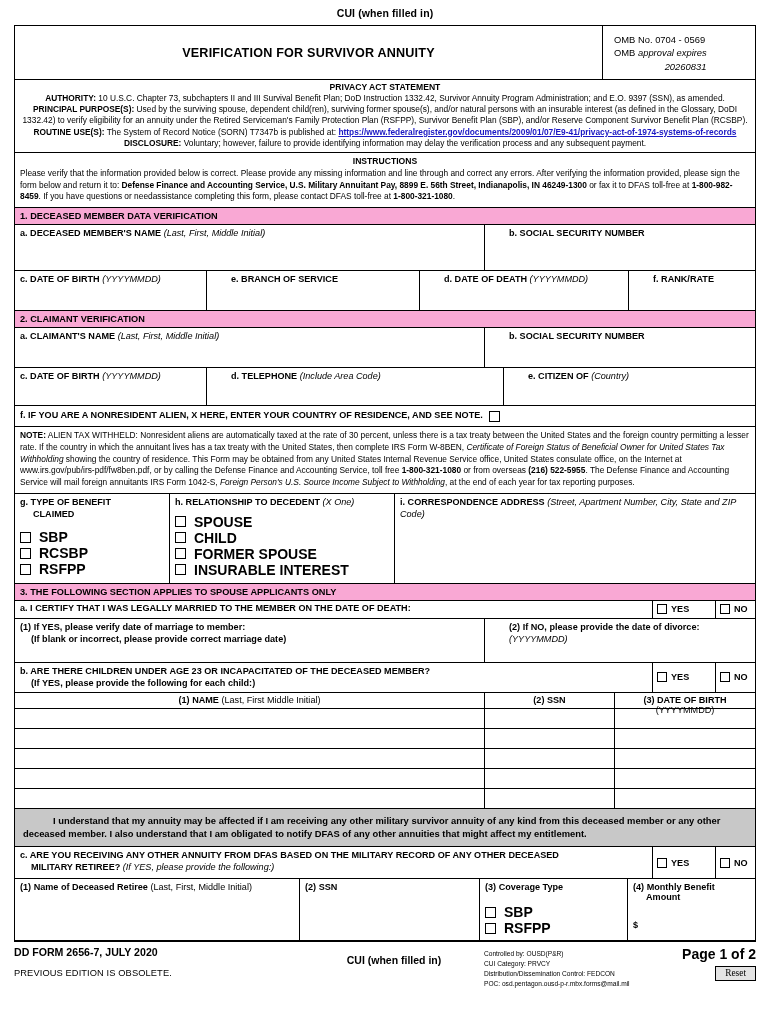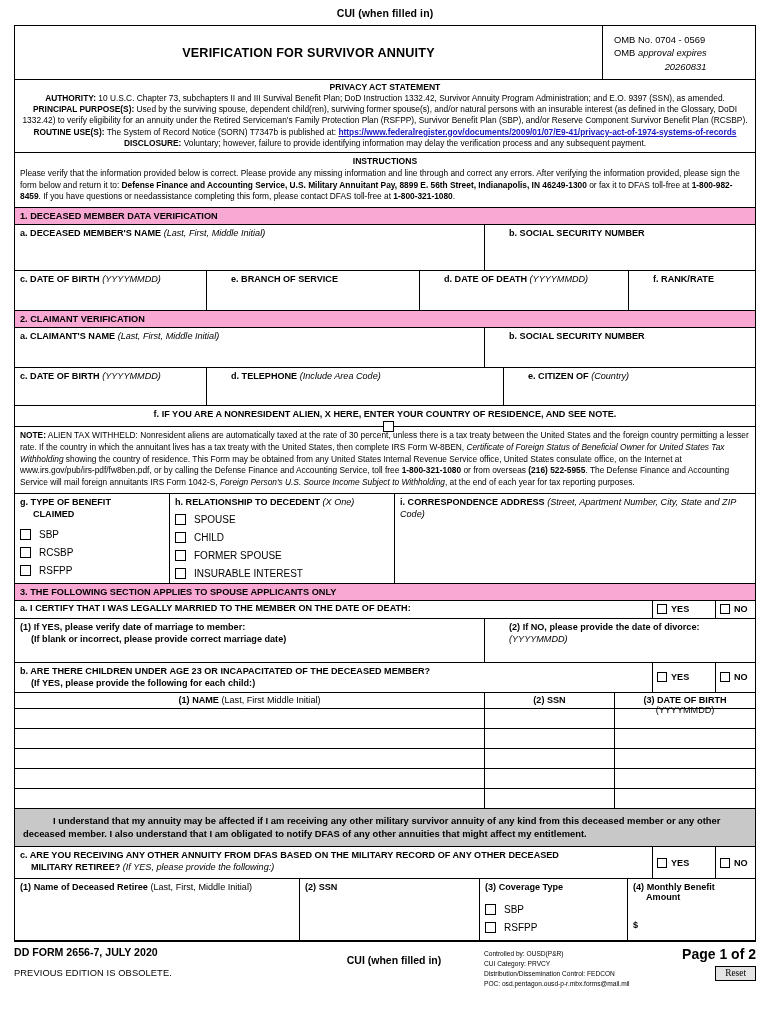--- a/index.html
+++ b/index.html
@@ -70,42 +70,42 @@
   .cell:last-child { border-right: none; }
   .lbl { font-size: 9.1px; font-weight: bold; line-height: 1.3; }
   .lbl .it { font-style: italic; font-weight: normal; }
   .h40 { height: 40px; }
   .h46 { height: 46px; }
   .h38 { height: 38px; }
   
   .alien-row {
     display: flex; align-items: center;
     border-bottom: 1.3px solid #000;
-    padding: 3px 5px 3px 5px; height: 21px; flex-direction: column;
+    padding: 3px 5px 3px 5px; height: 21px;
   }
   .alien-row .lbl { font-size: 9.1px; }
   .cbx {
     display: inline-block;
     width: 11px; height: 11px;
     border: 1.2px solid #000;
     background: #fff;
     vertical-align: -1px;
     flex: none;
   }
   .cbx-sm { width: 10px; height: 10px; }
   
   .note-wrap { border-bottom: 1.3px solid #000; padding: 3px 5px 4px 5px; }
   .note-p { font-size: 8.35px; line-height: 1.405; margin: 0; }
   .note-p i { font-style: italic; }
   
   .ghi { display: flex; border-bottom: 1.3px solid #000; height: 90px; }
   .ghi-col { border-right: 1.3px solid #000; padding: 3px 4px 2px 5px; }
   .ghi-col:last-child { border-right: none; }
-  .ck-line { display: flex; align-items: center; gap: 8px; margin-top: 7px; }
-  .ck-line span { font-size: 10px; font-weight: normal; }
+  .ck-line { display: flex; align-items: center; gap: 8px; }
+  .ck-line span { font-size: 14px; font-weight: bold; }
   
   .yn-cell {
     display: flex; align-items: center;
     border-left: 1.3px solid #000;
     padding: 0 4px; gap: 4px;
     flex: none;
   }
   .yn-cell span { font-size: 9.1px; font-weight: bold; }
   .yn-w { width: 44px; }
   .yn-n { width: 40px; }

